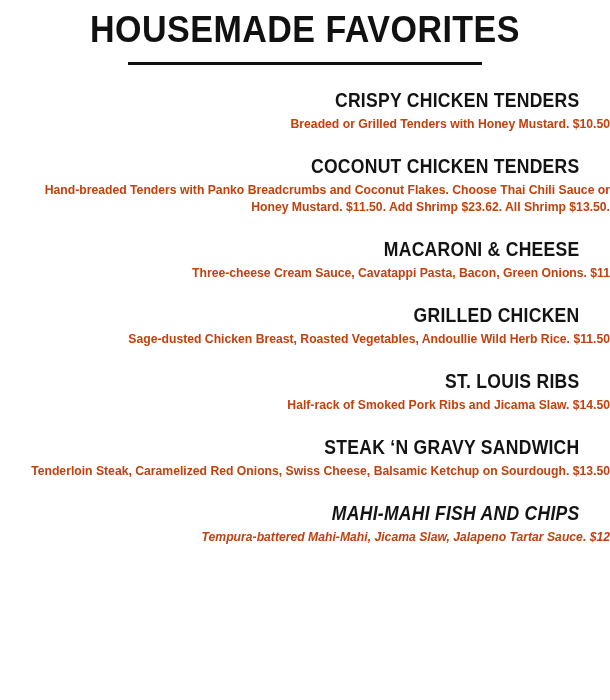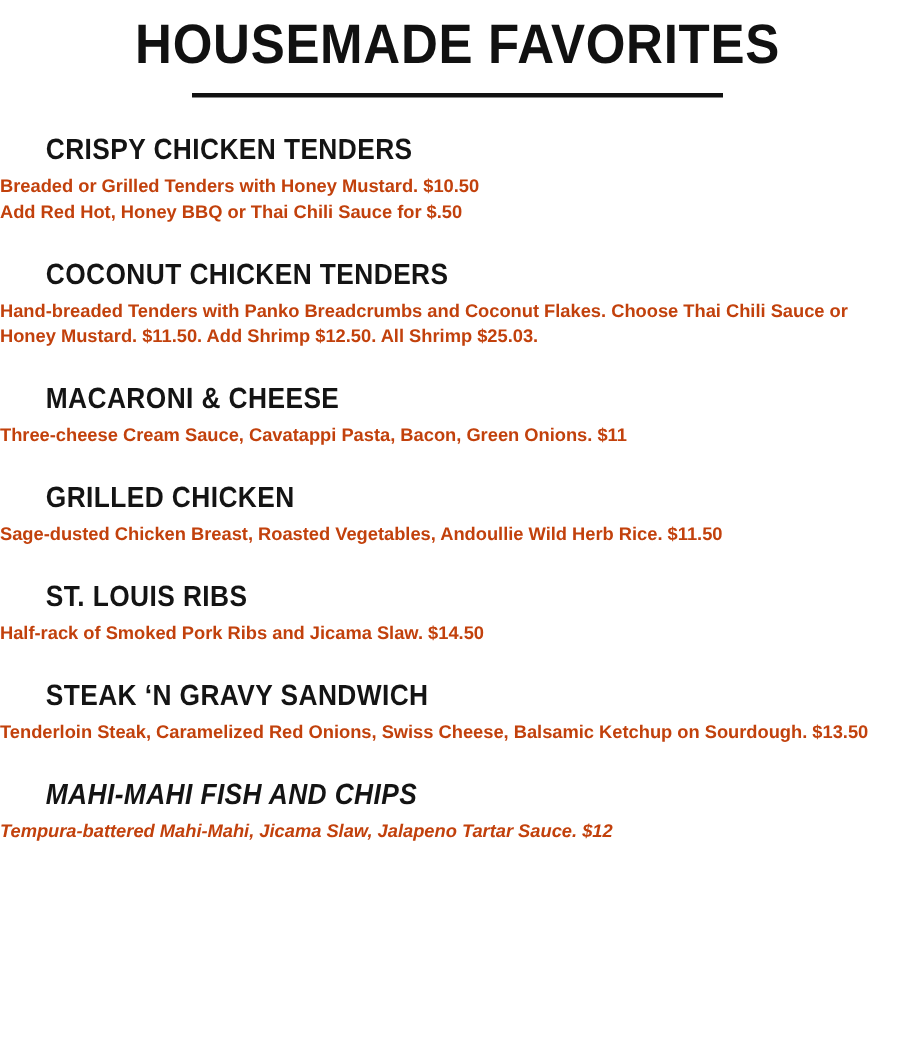--- a/index.html
+++ b/index.html
@@ -50,21 +50,21 @@
     margin: 10px auto 0 auto;
   }
 
   
   .sections {
     width: 100%;
     margin-top: 24px;
   }
   .section {
     width: 100%;
-    text-align: left;
+    text-align: right;
     margin-bottom: 22px;
   }
   .section:last-child {
     margin-bottom: 0;
     font-style: italic;
   }
   .section-title {
     font-family: "Liberation Sans Narrow", "Liberation Sans", sans-serif;
     font-weight: 700;
     font-size: 19.5px;
@@ -93,26 +93,25 @@
 
   <div class="masthead">
     <h1 class="menu-title">HOUSEMADE FAVORITES</h1>
     <div class="title-rule"></div>
   </div>
 
   <div class="sections">
       <div class="section">
         <h2 class="section-title">CRISPY CHICKEN TENDERS</h2>
         <p class="desc-line">Breaded or Grilled Tenders with Honey Mustard. $10.50</p>
-        <p class="desc-line">Add Red Hot, Honey BBQ or Thai Chili Sauce for $.50</p>
       </div>
       <div class="section">
         <h2 class="section-title">COCONUT CHICKEN TENDERS</h2>
         <p class="desc-line">Hand-breaded Tenders with Panko Breadcrumbs and Coconut Flakes. Choose Thai Chili Sauce or</p>
-        <p class="desc-line">Honey Mustard. $11.50. Add Shrimp $12.50. All Shrimp $25.03.</p>
+        <p class="desc-line">Honey Mustard. $11.50. Add Shrimp $23.62. All Shrimp $13.50.</p>
       </div>
       <div class="section">
         <h2 class="section-title">MACARONI &amp; CHEESE</h2>
         <p class="desc-line">Three-cheese Cream Sauce, Cavatappi Pasta, Bacon, Green Onions. $11</p>
       </div>
       <div class="section">
         <h2 class="section-title">GRILLED CHICKEN</h2>
         <p class="desc-line">Sage-dusted Chicken Breast, Roasted Vegetables, Andoullie Wild Herb Rice. $11.50</p>
       </div>
       <div class="section">

